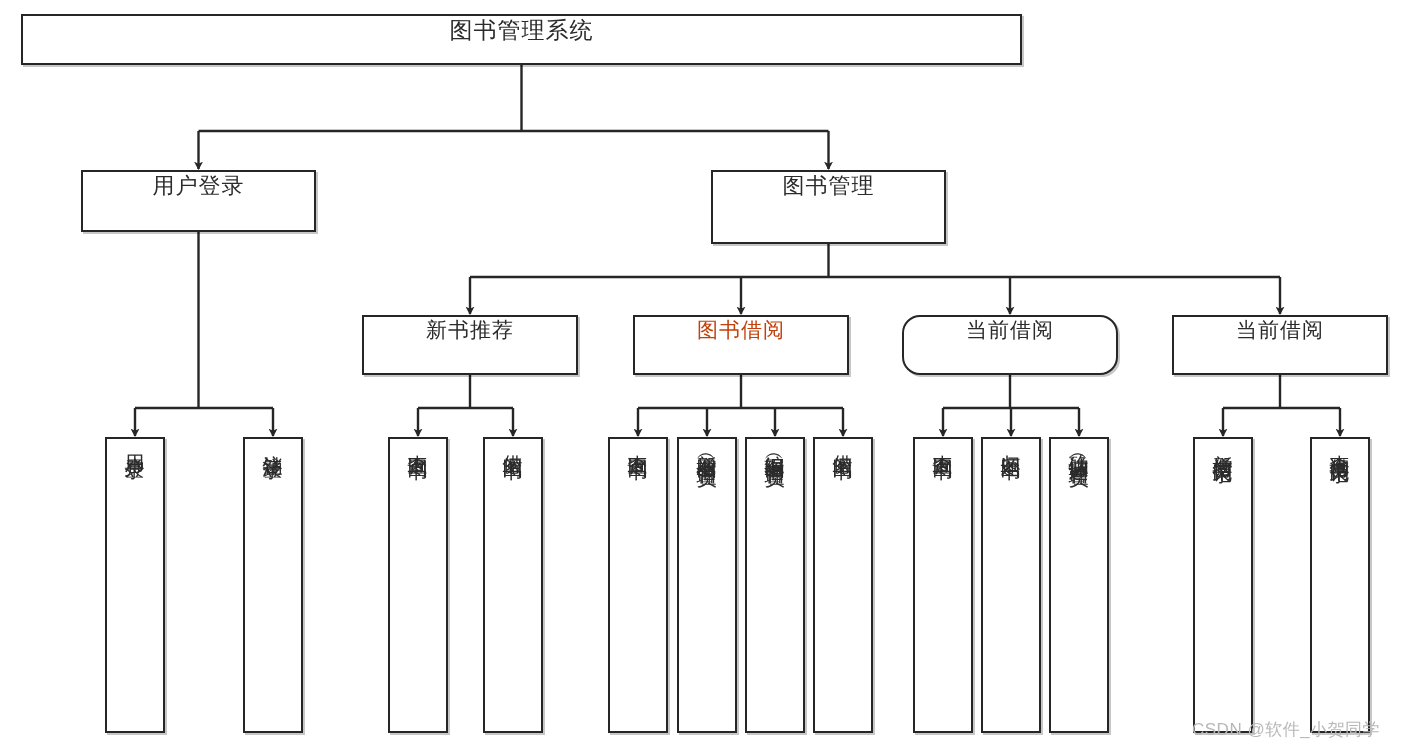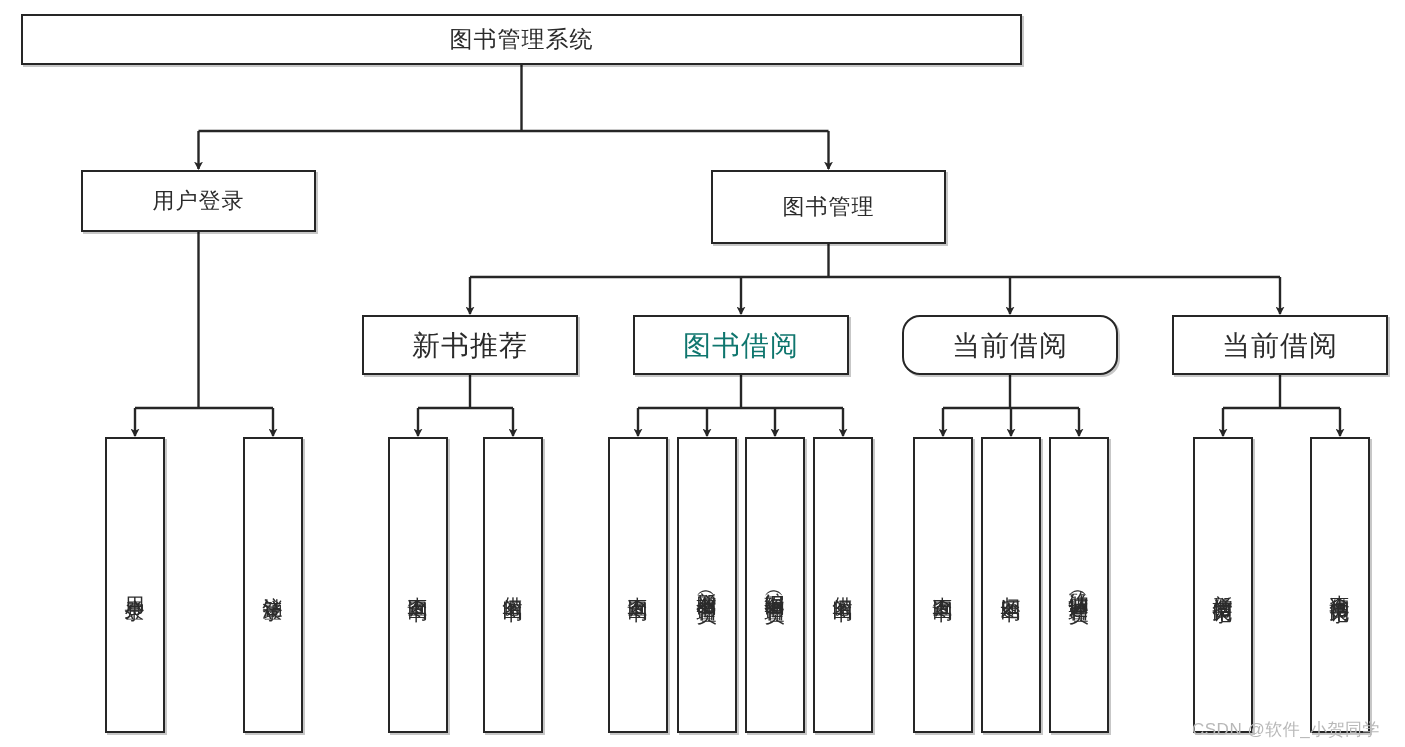--- a/index.html
+++ b/index.html
@@ -23,27 +23,27 @@
     top: 0;
     width: 1405px;
     height: 747px;
   }
   .node {
     position: absolute;
     box-sizing: border-box;
     background: #ffffff;
     border: 2px solid #4c1d95;
     display: flex;
-    align-items: center;
+    align-items: flex-start;
     justify-content: center;
     box-shadow: 2px 2px 0 rgba(0,0,0,0.22);
   }
   .node-label {
     color: #2b2b2b;
-    font-size: 28px;
+    font-size: 21px;
     line-height: 1.25;
     letter-spacing: 1px;
     white-space: pre;
     text-align: center;
   }
   .node.vertical .node-label {
     writing-mode: vertical-rl;
     text-orientation: upright;
     font-size: 20px;
     letter-spacing: 2px;
@@ -114,21 +114,21 @@
       <div class="node level1" style="left: 81px; top: 170px; width: 235px; height: 62px; border-color: rgb(38, 38, 38); background: rgb(255, 255, 255);">
         <span class="node-label" style="color: rgb(43, 43, 43);">用户登录</span>
       </div>
       <div class="node level1" style="left: 711px; top: 170px; width: 235px; height: 74px; border-color: rgb(38, 38, 38); background: rgb(255, 255, 255);">
         <span class="node-label" style="color: rgb(43, 43, 43);">图书管理</span>
       </div>
       <div class="node level2" style="left: 362px; top: 315px; width: 216px; height: 60px; border-color: rgb(38, 38, 38); background: rgb(255, 255, 255);">
         <span class="node-label" style="color: rgb(43, 43, 43);">新书推荐</span>
       </div>
       <div class="node level2" style="left: 633px; top: 315px; width: 216px; height: 60px; border-color: rgb(38, 38, 38); background: rgb(255, 255, 255);">
-        <span class="node-label" style="color: #0f766e;">图书借阅</span>
+        <span class="node-label" style="color: #c2410c;">图书借阅</span>
       </div>
       <div class="node level2" style="left: 902px; top: 315px; width: 216px; height: 60px; border-color: rgb(38, 38, 38); background: rgb(255, 255, 255); border-radius: 18px;">
         <span class="node-label" style="color: rgb(43, 43, 43);">当前借阅</span>
       </div>
       <div class="node level2" style="left: 1172px; top: 315px; width: 216px; height: 60px; border-color: rgb(38, 38, 38); background: rgb(255, 255, 255);">
         <span class="node-label" style="color: rgb(43, 43, 43);">当前借阅</span>
       </div>
       <div class="node level3 vertical" style="left: 105px; top: 437px; width: 60px; height: 296px; border-color: rgb(38, 38, 38); background: rgb(255, 255, 255);">
         <span class="node-label" style="color: rgb(43, 43, 43);">用户登录</span>
       </div>

